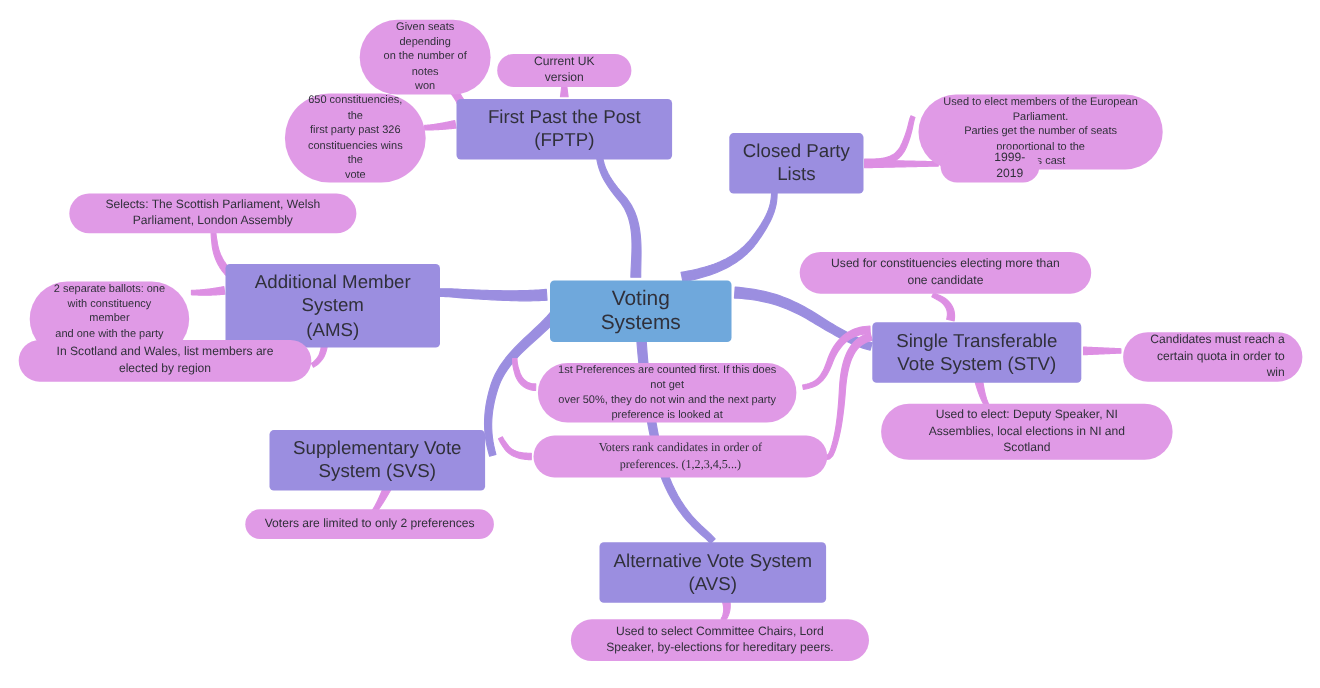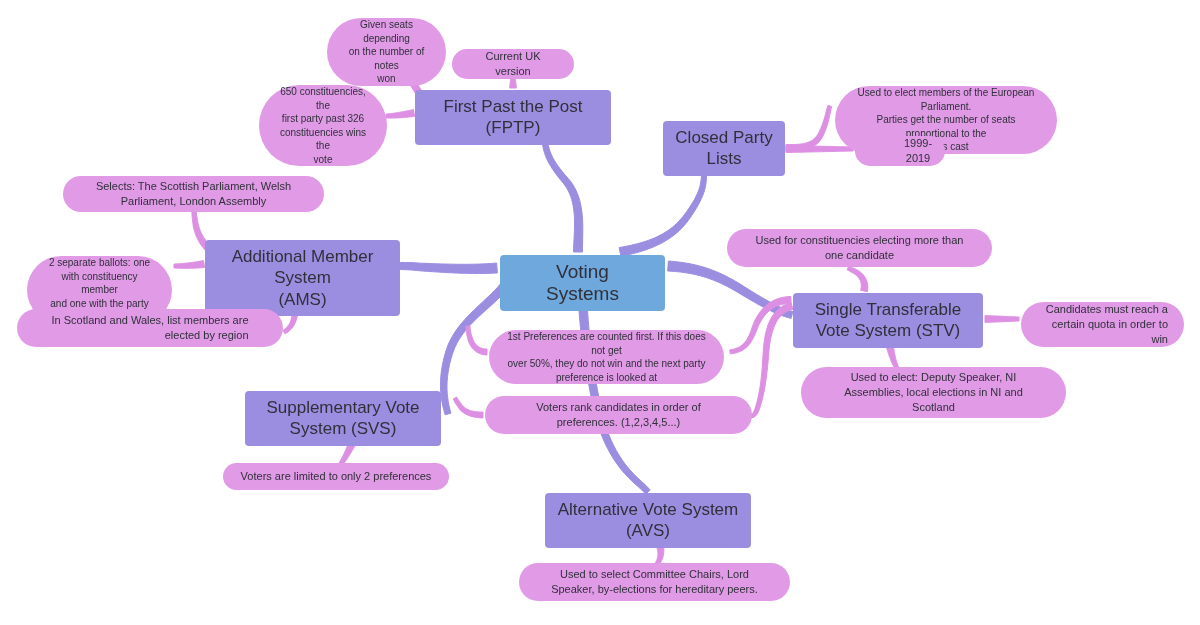--- a/index.html
+++ b/index.html
@@ -149,21 +149,21 @@
       </div>
       <div class="node node-leaf mid" style="left: 63px; top: 176px; width: 261px; min-height: 36px;">
         <span style="white-space: pre-line;">Selects: The Scottish Parliament, Welsh
 Parliament, London Assembly</span>
       </div>
       <div class="node node-leaf small" style="left: 27px; top: 256px; width: 145px; min-height: 48px;">
         <span style="white-space: pre-line;">2 separate ballots: one
 with constituency member
 and one with the party list</span>
       </div>
-      <div class="node node-leaf mid" style="left: 17px; top: 309px; width: 266px; min-height: 38px; text-align: right;">
+      <div class="node node-leaf mid" style="left: 17px; top: 309px; width: 266px; min-height: 38px;">
         <span style="white-space: pre-line;">In Scotland and Wales, list members are
 elected by region</span>
       </div>
       <div class="node node-branch" style="left: 793px; top: 293px; width: 190px; min-height: 52px;">
         <span style="white-space: pre-line;">Single Transferable
 Vote System (STV)</span>
       </div>
       <div class="node node-leaf mid" style="left: 727px; top: 229px; width: 265px; min-height: 38px;">
         <span style="white-space: pre-line;">Used for constituencies electing more than
 one candidate</span>
@@ -175,21 +175,21 @@
       <div class="node node-leaf mid" style="left: 801px; top: 367px; width: 265px; min-height: 51px;">
         <span style="white-space: pre-line;">Used to elect: Deputy Speaker, NI
 Assemblies, local elections in NI and
 Scotland</span>
       </div>
       <div class="node node-leaf small" style="left: 489px; top: 330px; width: 235px; min-height: 45px;">
         <span style="white-space: pre-line;">1st Preferences are counted first. If this does not get
 over 50%, they do not win and the next party
 preference is looked at</span>
       </div>
-      <div class="node node-leaf mid" style="left: 485px; top: 396px; width: 267px; min-height: 38px;">
+      <div class="node node-leaf mid" style="left: 485px; top: 396px; width: 267px; min-height: 38px; font-family: Liberation Serif, serif;">
         <span style="white-space: pre-line;">Voters rank candidates in order of
 preferences. (1,2,3,4,5...)</span>
       </div>
       <div class="node node-branch" style="left: 245px; top: 391px; width: 196px; min-height: 52px;">
         <span style="white-space: pre-line;">Supplementary Vote
 System (SVS)</span>
       </div>
       <div class="node node-leaf mid" style="left: 223px; top: 463px; width: 226px; min-height: 27px;">
         <span style="white-space: pre-line;">Voters are limited to only 2 preferences</span>
       </div>

